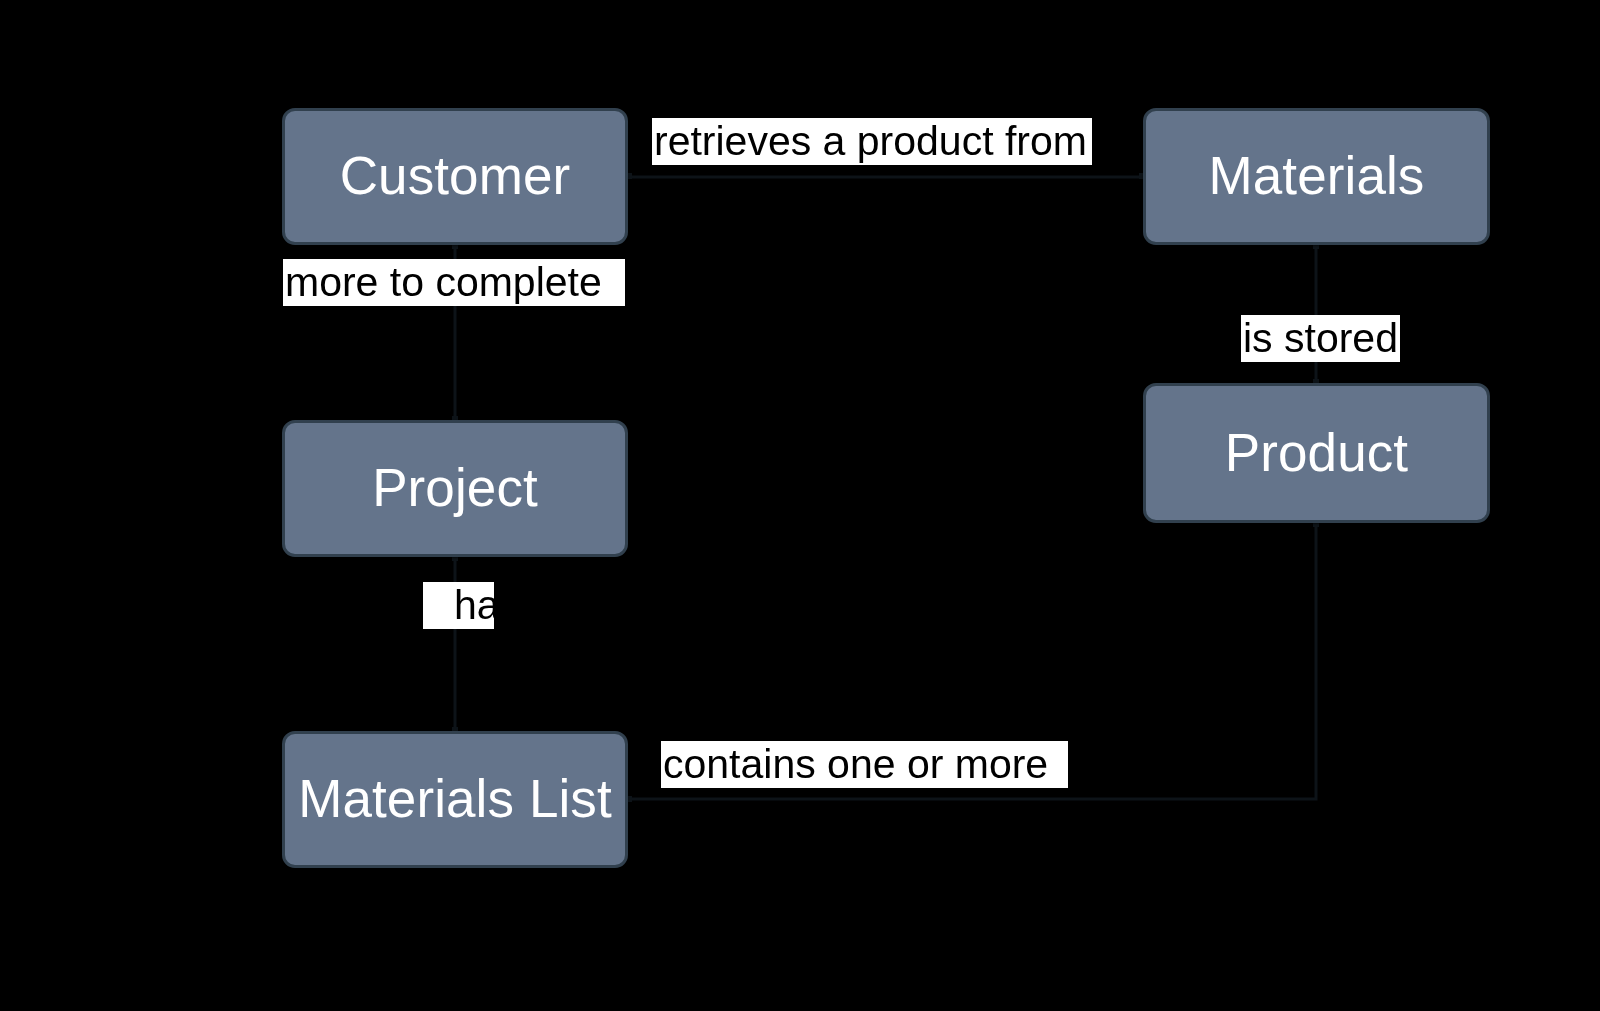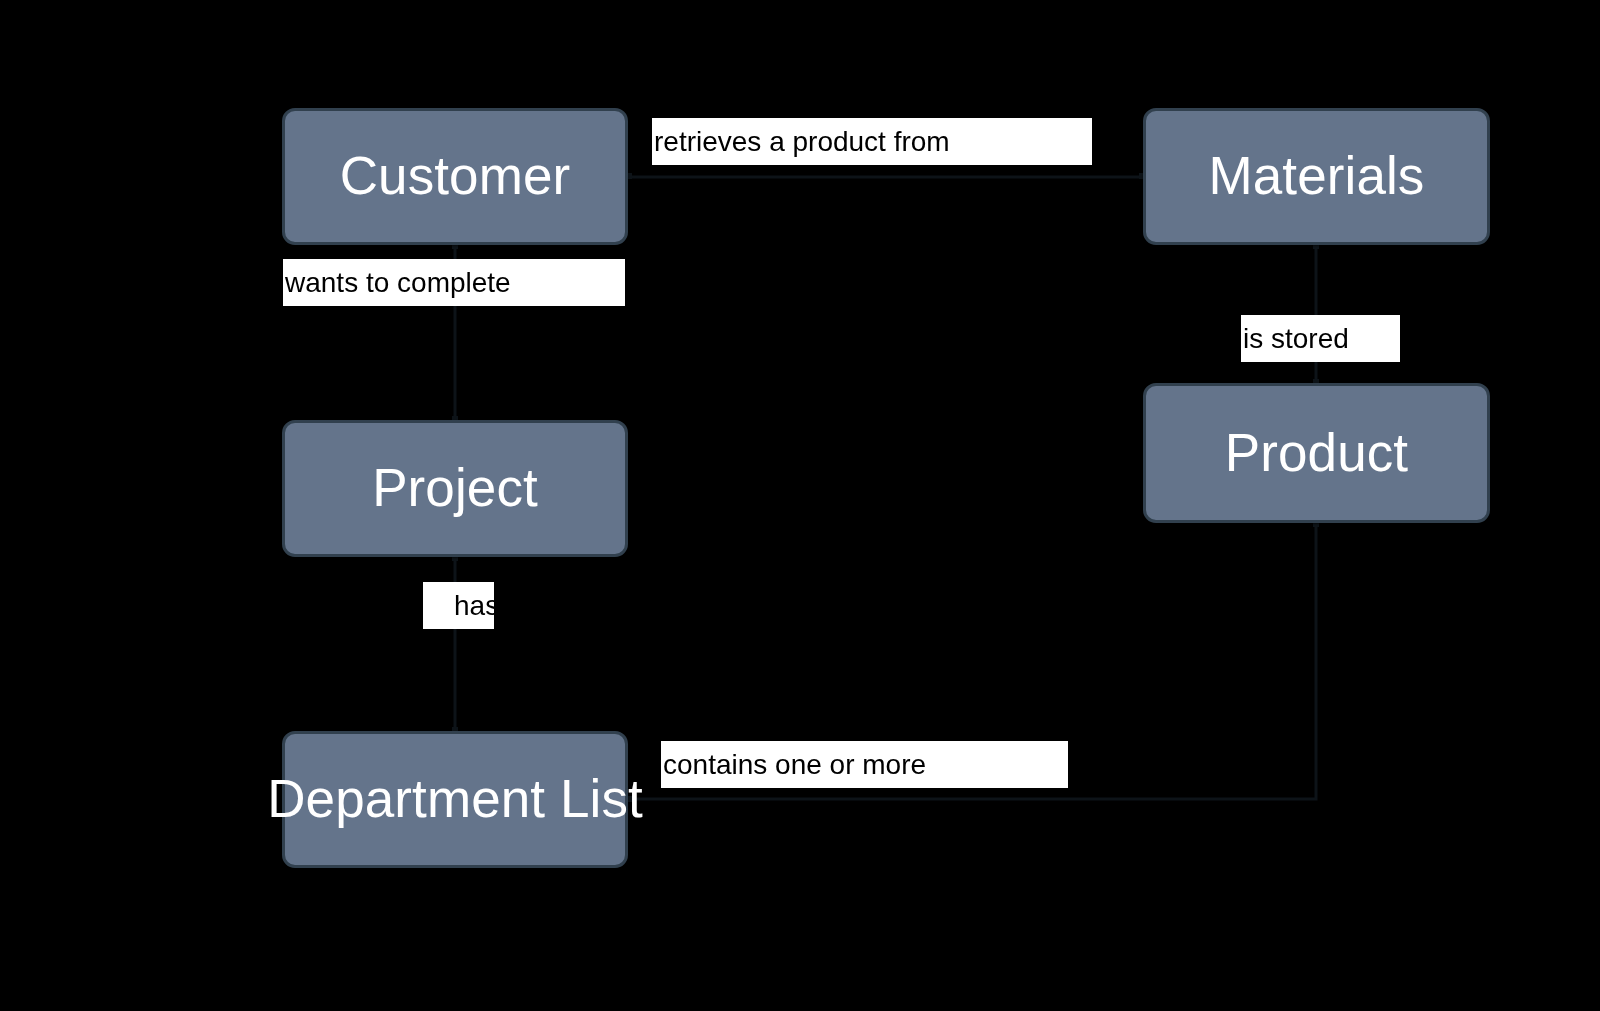--- a/index.html
+++ b/index.html
@@ -50,21 +50,21 @@
     white-space: nowrap;
     text-align: center;
   }
   
   .edge-label {
     position: absolute;
     box-sizing: border-box;
     background: #ffffff;
     color: #000000;
     font-family: "Liberation Sans", sans-serif;
-    font-size: 28px;
+    font-size: 41px;
     font-weight: 400;
     line-height: 47px;
     white-space: nowrap;
     text-align: left;
     padding: 0 2px;
     display: flex;
     align-items: center;
   }
 </style>
 </head>
@@ -110,26 +110,26 @@
 
   <div class="node" id="node-2" style="left: 282px; top: 420px; width: 346px; height: 137px;">
     <span class="node-label">Project</span>
   </div>
 
   <div class="node" id="node-3" style="left: 1143px; top: 383px; width: 347px; height: 140px;">
     <span class="node-label">Product</span>
   </div>
 
   <div class="node" id="node-4" style="left: 282px; top: 731px; width: 346px; height: 137px;">
-    <span class="node-label">Department List</span>
+    <span class="node-label">Materials List</span>
   </div>
 
   <div class="edge-label" id="edge-0" style="left: 652px; top: 118px; width: 440px; height: 47px;">retrieves a product from</div>
 
-  <div class="edge-label" id="edge-1" style="left: 283px; top: 259px; width: 342px; height: 47px;">wants to complete</div>
+  <div class="edge-label" id="edge-1" style="left: 283px; top: 259px; width: 342px; height: 47px;">more to complete</div>
 
   <div class="edge-label" id="edge-2" style="left: 1241px; top: 296px; width: 159px; height: 47px; margin-top: 19px;">is stored</div>
 
   <div class="edge-label" id="edge-3" style="left: 423px; top: 582px; width: 71px; height: 47px; padding-left: 31px;">has</div>
 
   <div class="edge-label" id="edge-4" style="left: 661px; top: 741px; width: 407px; height: 47px;">contains one or more</div>
 
 </div>
 
 </body></html>

